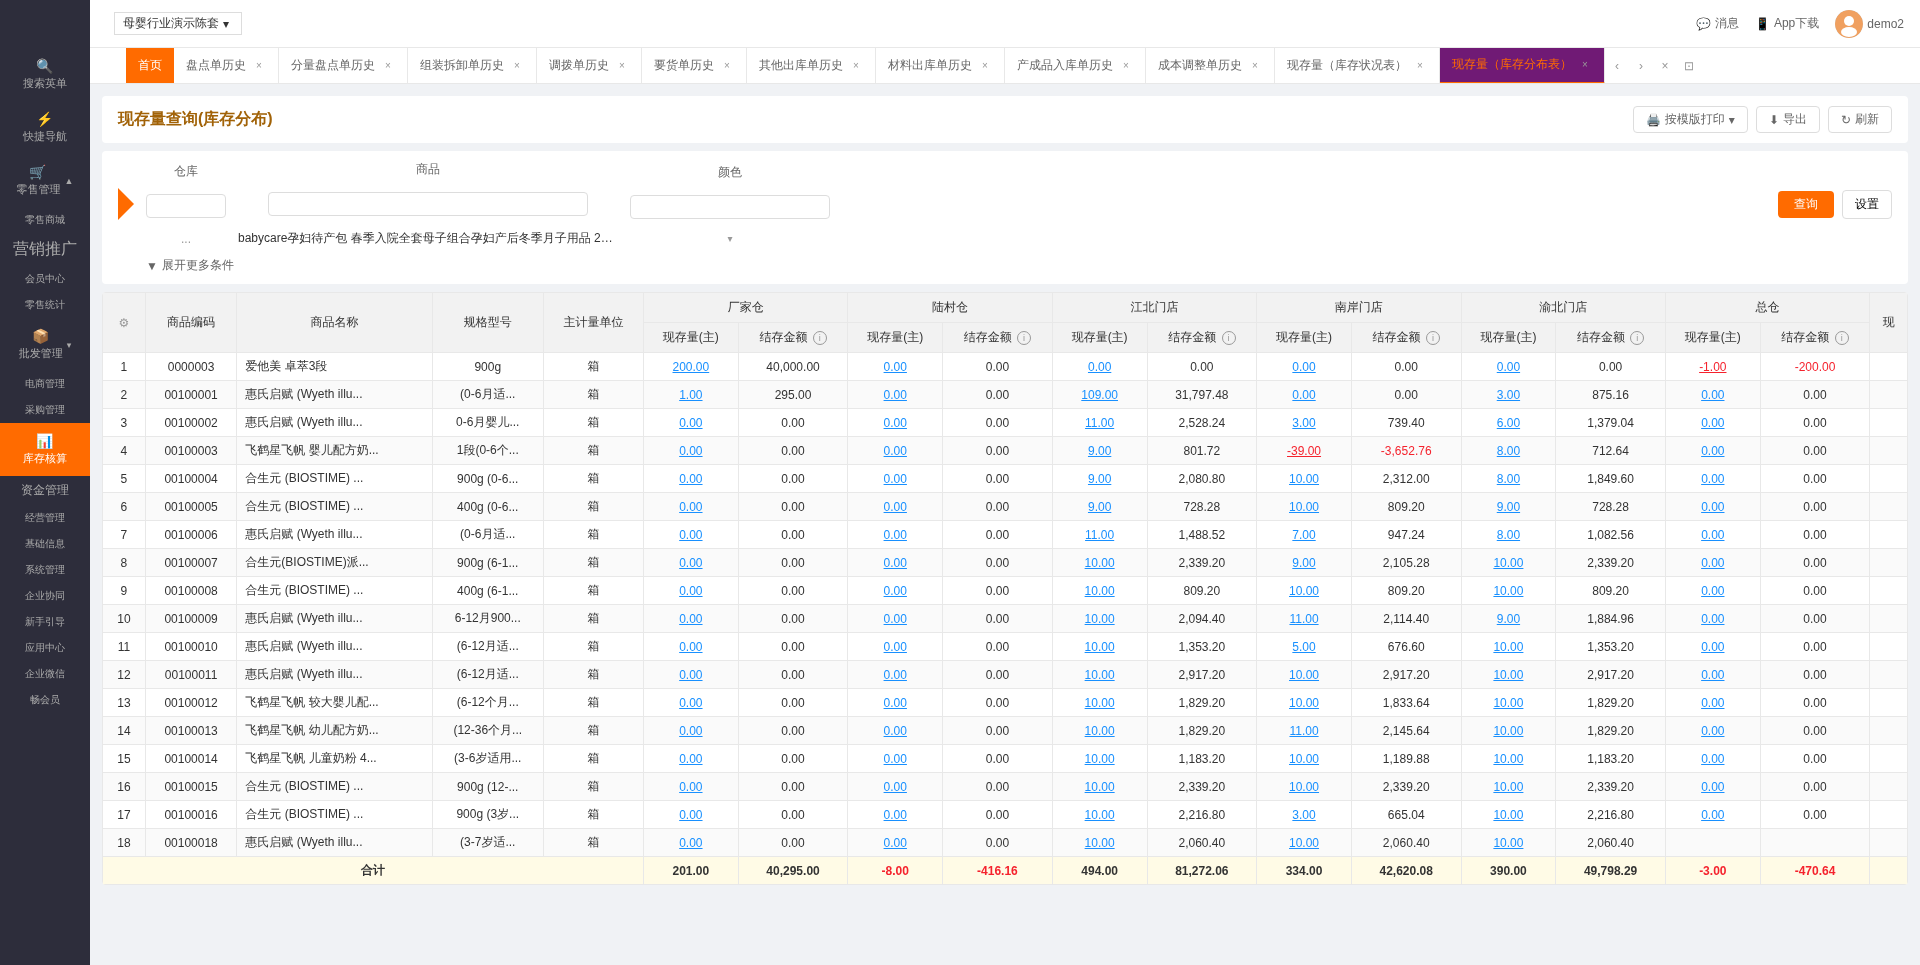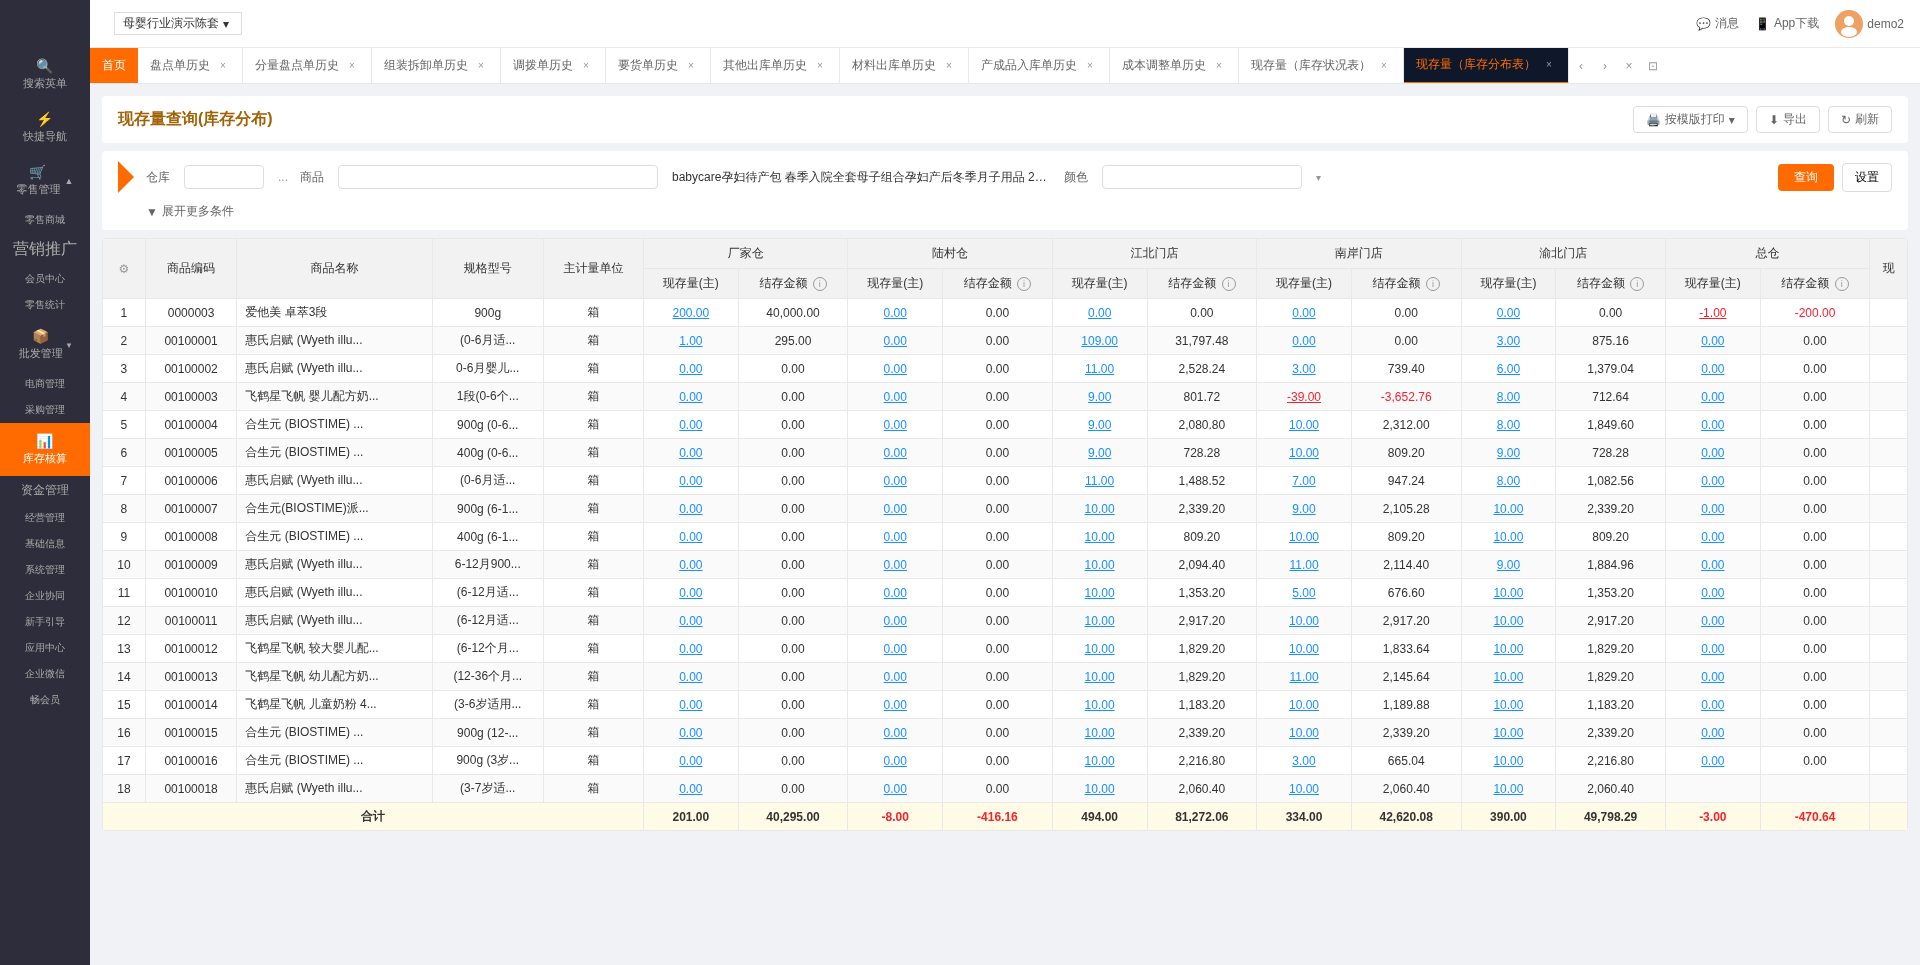--- a/index.html
+++ b/index.html
@@ -99,21 +99,21 @@
       display: flex;
       align-items: center;
       font-size: 12px;
       color: #666;
       cursor: pointer;
       border-right: 1px solid #e8e8e8;
       white-space: nowrap;
       flex-shrink: 0;
       position: relative;
     }
-    .tab-item.active { background: #0f172a; color: #ff6b00; border-bottom: 2px solid #ff6b00; }
+    .tab-item.active { background: #701a75; color: #ff6b00; border-bottom: 2px solid #ff6b00; }
     .tab-item .tab-close {
       margin-left: 6px;
       font-size: 10px;
       color: #999;
       width: 14px;
       height: 14px;
       display: flex;
       align-items: center;
       justify-content: center;
       border-radius: 50%;
@@ -204,20 +204,21 @@
     .filter-row {
       display: flex;
       align-items: center;
       gap: 12px;
       flex-wrap: wrap;
     }
     .filter-item {
       display: flex;
       align-items: center;
       gap: 14px;
+      flex-direction: column;
     }
     .filter-label { color: #666; font-size: 12px; white-space: nowrap; }
     .filter-input {
       border: 1px solid #ddd;
       border-radius: 4px;
       padding: 4px 8px;
       font-size: 12px;
       color: #333;
       width: 80px;
       outline: none;
@@ -343,20 +344,21 @@
 
     .tab-home {
       background: #ff6b00;
       color: #fff;
       padding: 0 12px;
       height: 36px;
       display: flex;
       align-items: center;
       font-size: 12px;
       flex-shrink: 0;
+      margin-left: 36px;
     }
   </style>
 </head>
 <body>
 
 <div class="topbar">
   <div class="logo-area">
     <div class="logo-icon">
       <span style="font-size:9px; line-height:1.2; text-align:center;">畅捷通<br>好生意</span>
     </div>

